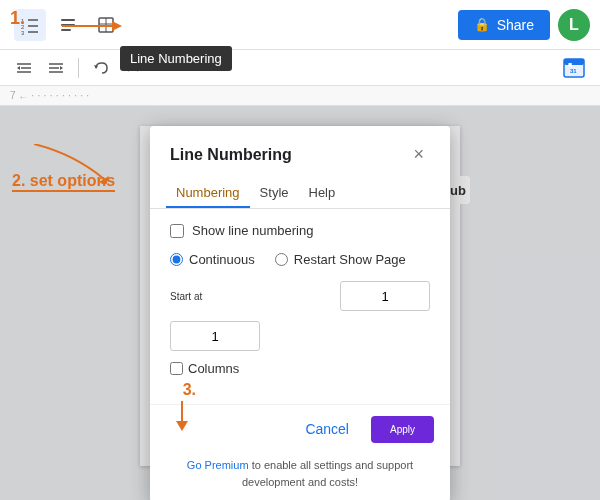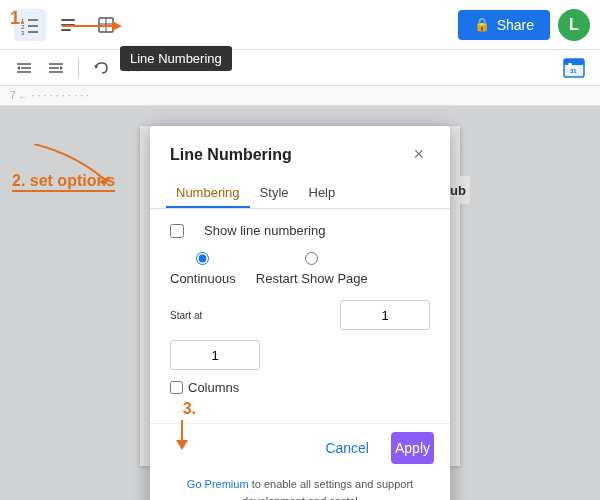--- a/index.html
+++ b/index.html
@@ -256,21 +256,21 @@
     .dialog-tab.active {
       color: #a16207;
       border-bottom: 2px solid #1a73e8;
     }
     .dialog-body {
       padding: 14px 20px;
     }
     .show-line-row {
       display: flex;
       align-items: center;
-      gap: 20px;
+      gap: 8px;
       margin-bottom: 14px;
     }
     .show-line-row input[type="checkbox"] {
       width: 14px;
       height: 14px;
     }
     .show-line-label {
       font-size: 13px;
       color: #333;
     }
@@ -279,21 +279,20 @@
       align-items: center;
       gap: 20px;
       margin-bottom: 14px;
     }
     .radio-opt {
       display: flex;
       align-items: center;
       gap: 6px;
       font-size: 13px;
       color: #333;
-      flex-direction: column;
     }
     .radio-opt input[type="radio"] {
       accent-color: #1a73e8;
     }
     .field-row {
       display: flex;
       align-items: center;
       justify-content: space-between;
       margin-bottom: 10px;
     }
@@ -347,26 +346,26 @@
     .cancel-btn {
       background: none;
       border: none;
       color: #1a73e8;
       font-size: 14px;
       cursor: pointer;
       padding: 8px 12px;
       border-radius: 4px;
     }
     .apply-btn {
-      background: #8b5cf6;
+      background: #6d28d9;
       color: #fff;
       border: none;
-      padding: 8px 4px;
+      padding: 8px 19px;
       border-radius: 4px;
-      font-size: 14px;
+      font-size: 10px;
       cursor: pointer;
     }
     .premium-text {
       text-align: center;
       font-size: 11px;
       color: #555;
       padding: 0 16px 12px;
       line-height: 1.5;
     }
     .premium-link {

